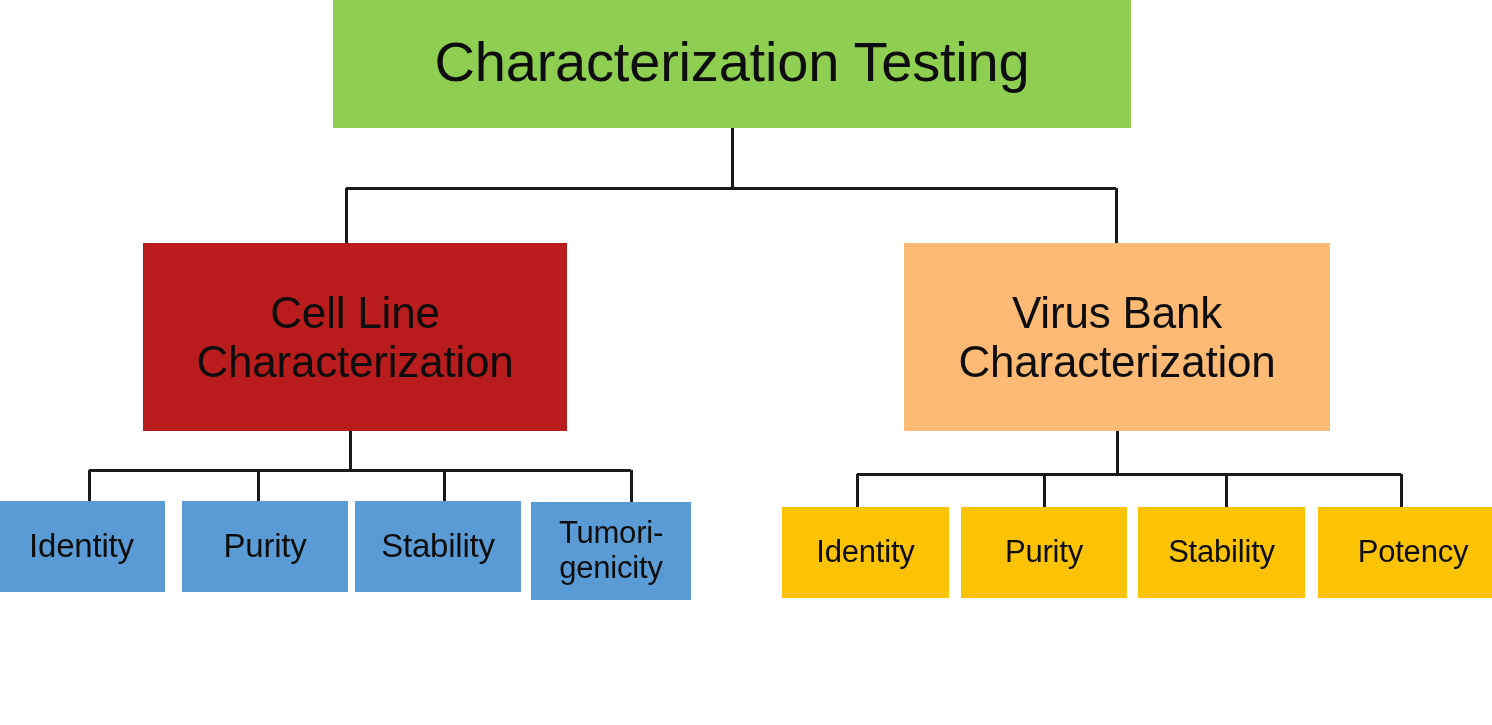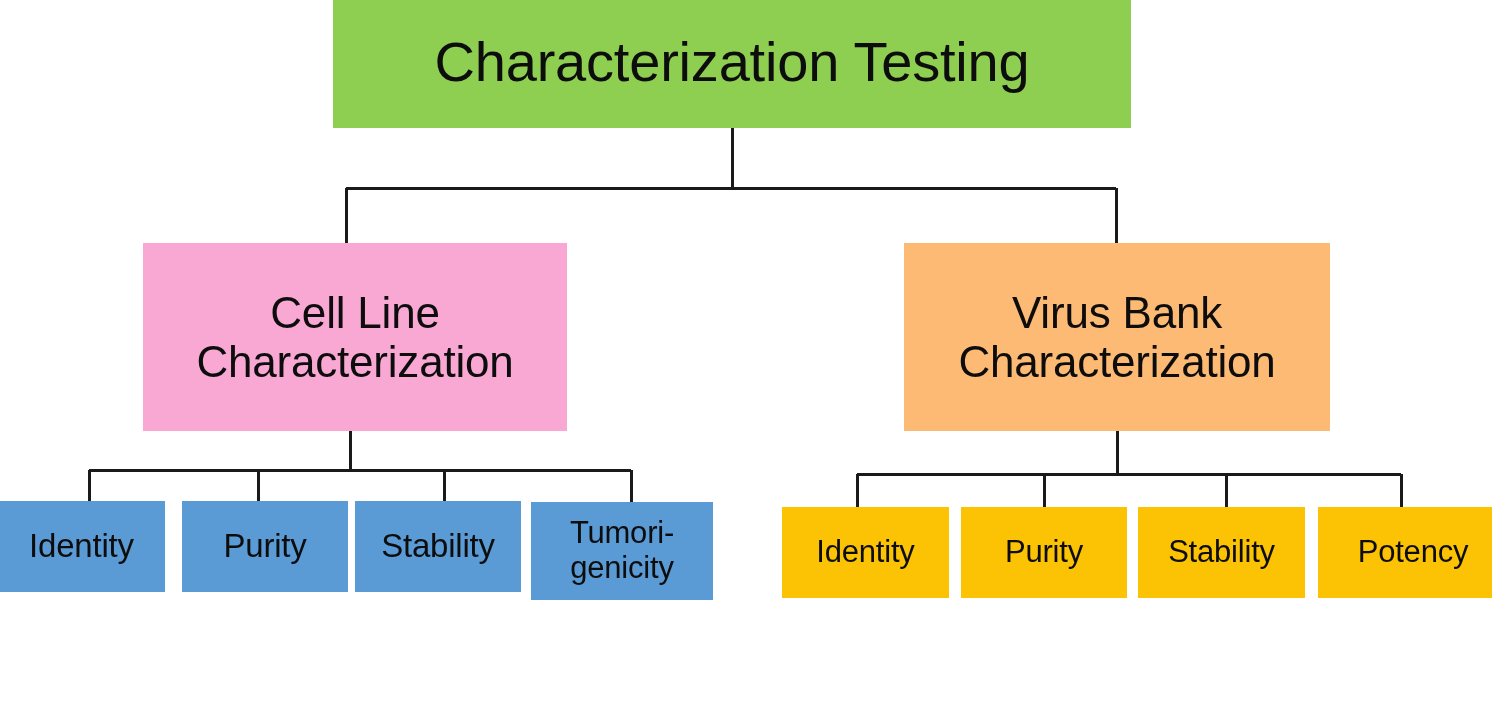--- a/index.html
+++ b/index.html
@@ -37,21 +37,21 @@
     height: 132px;
     background: #8ECE51;
     font-size: 56px;
   }
   
   #node-cell-line {
     left: 143px;
     top: 243px;
     width: 424px;
     height: 188px;
-    background: #f9a8d4;
+    background: #b91c1c;
     font-size: 44px;
   }
   #node-virus-bank {
     left: 904px;
     top: 243px;
     width: 426px;
     height: 188px;
     background: #fdba74;
     font-size: 44px;
   }
@@ -60,21 +60,21 @@
     background: #5B9BD5;
     font-size: 33px;
   }
   .leaf-yellow {
     background: #FCC204;
     font-size: 31px;
   }
   #leaf-b1 { left: -2px;  top: 501px; width: 167px; height: 91px; }
   #leaf-b2 { left: 182px; top: 501px; width: 166px; height: 91px; }
   #leaf-b3 { left: 355px; top: 501px; width: 166px; height: 91px; }
-  #leaf-b4 { left: 531px; top: 502px; width: 182px; height: 98px; font-size: 31px; }
+  #leaf-b4 { left: 531px; top: 502px; width: 160px; height: 98px; font-size: 31px; }
   #leaf-y1 { left: 782px;  top: 507px; width: 167px; height: 91px; }
   #leaf-y2 { left: 961px;  top: 507px; width: 166px; height: 91px; }
   #leaf-y3 { left: 1138px; top: 507px; width: 167px; height: 91px; }
   #leaf-y4 { left: 1318px; top: 507px; width: 190px; height: 91px; }
 
   #connectors {
     position: absolute;
     left: 0;
     top: 0;
     width: 1492px;

